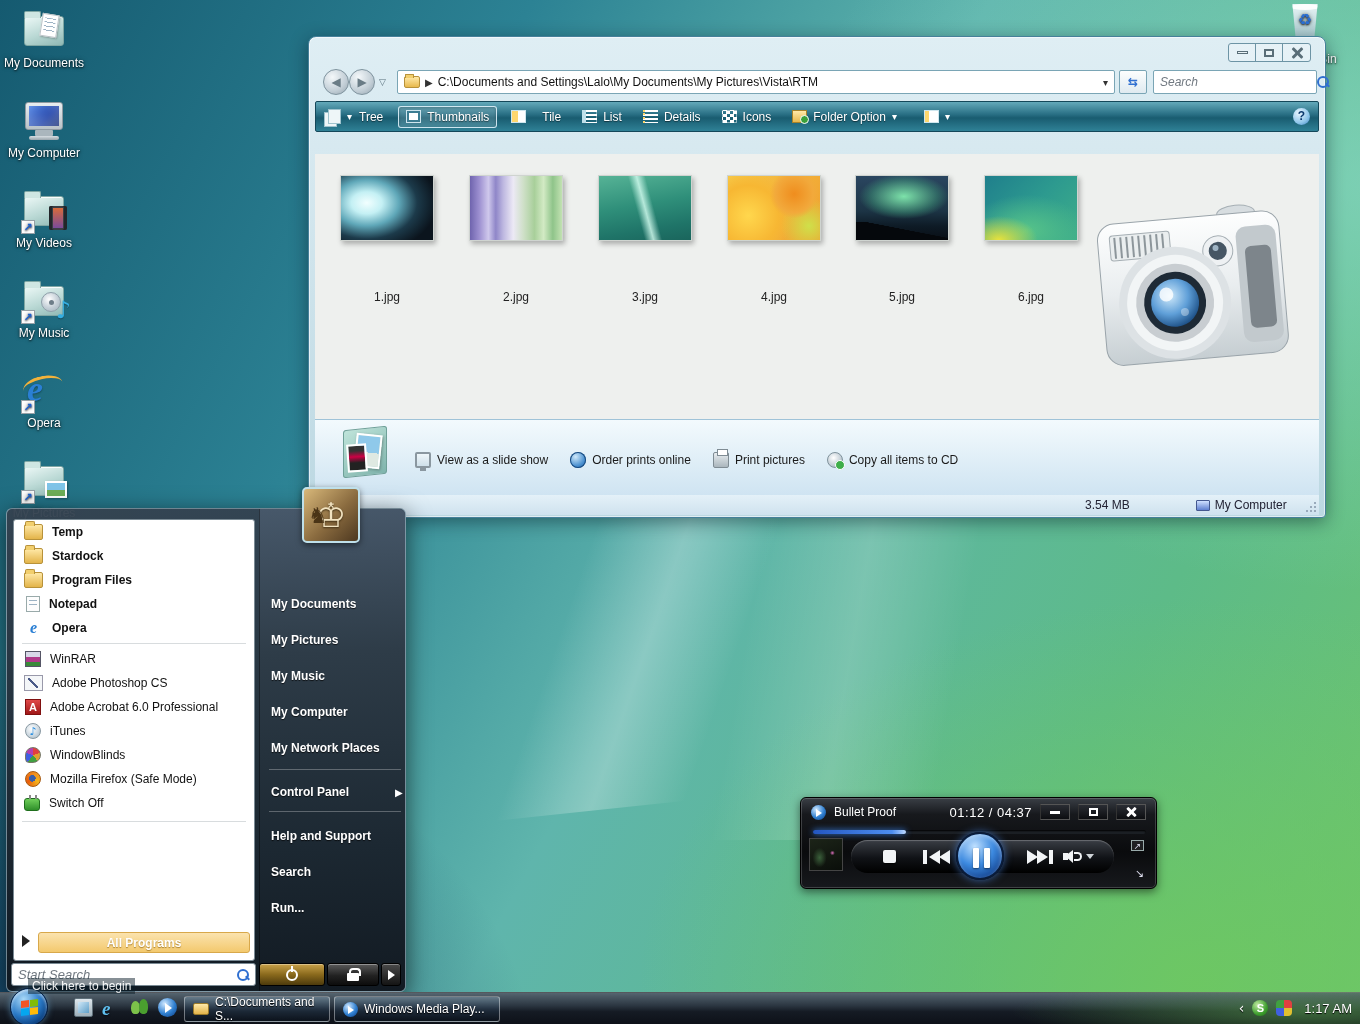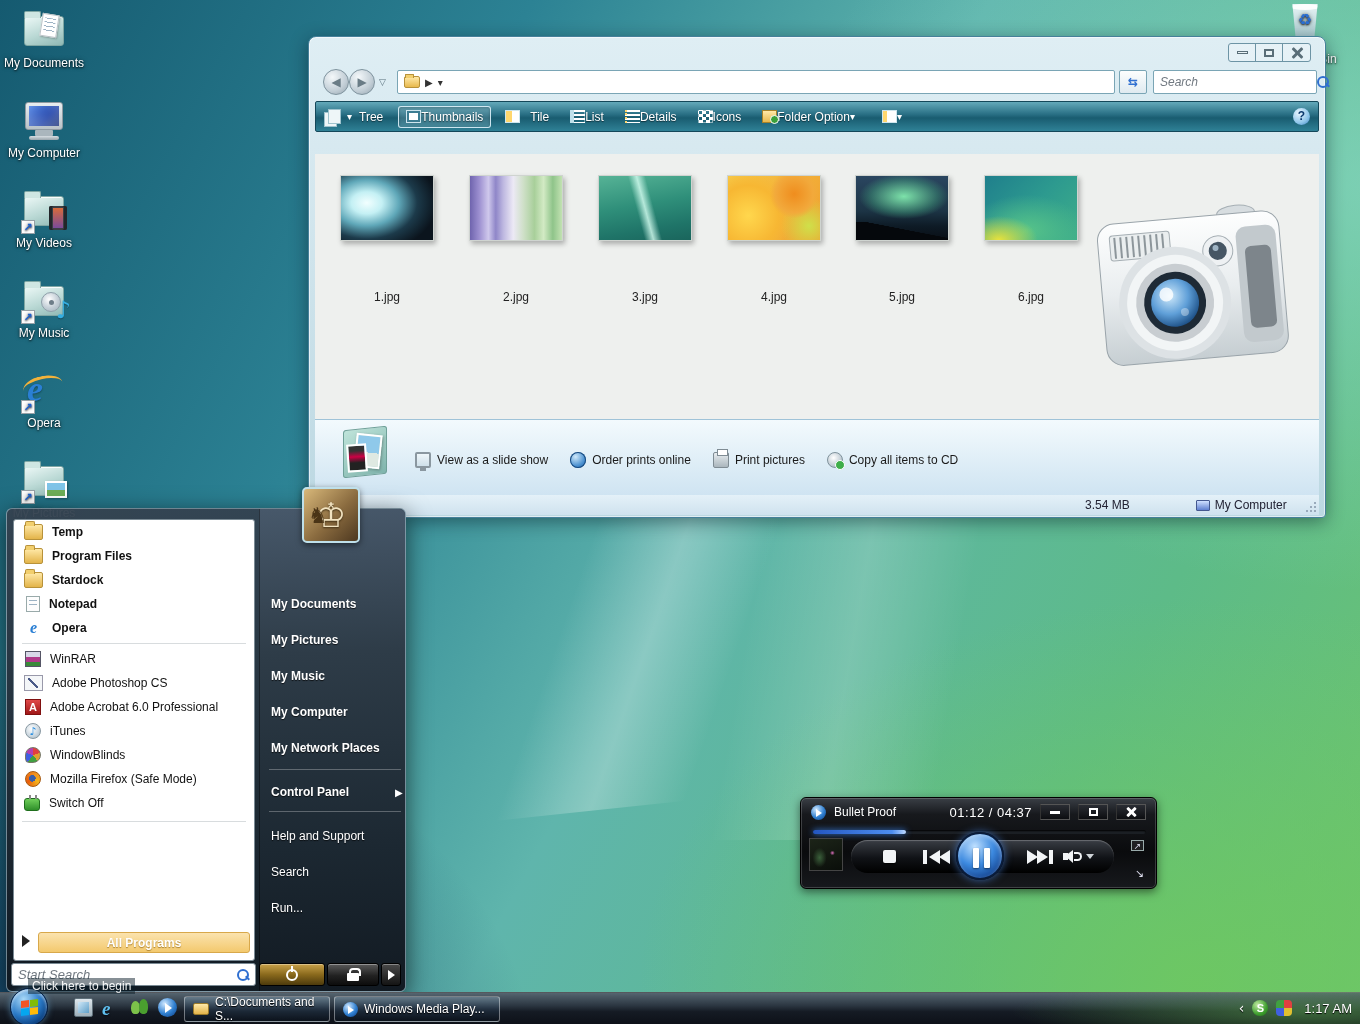--- a/index.html
+++ b/index.html
@@ -61,21 +61,21 @@
 .cmbarr{flex:0 0 auto;color:#333;font-family:"DejaVu Sans",sans-serif;font-size:10px}
 .refbtn{position:absolute;left:804px;top:5px;width:28px;height:24px;background:linear-gradient(#fdfefe,#dfeaf0);border:1px solid #7aa5b5;border-radius:2px;color:#2f6fd0;text-align:center;line-height:22px;font-family:"DejaVu Sans",sans-serif;font-weight:bold}
 .srchbox{position:absolute;left:838px;right:2px;top:5px;height:24px;background:#fff;border:1px solid #7aa5b5;border-radius:2px;display:flex;align-items:center;padding:0 6px}
 .srchbox input{flex:1;border:none;outline:none;font:italic 12px "Liberation Sans",sans-serif;color:#333;background:transparent}
 input::placeholder{font-style:italic;color:#707880}
 .mag{position:relative;width:12px;height:12px;flex:0 0 auto}
 .mag::before{content:"";position:absolute;left:0;top:0;width:8px;height:8px;border:2px solid #2f6fd0;border-radius:50%}
 .mag::after{content:"";position:absolute;left:8px;top:8px;width:5px;height:2px;background:#2f6fd0;transform:rotate(45deg)}
 .tbar{position:absolute;left:6px;right:6px;top:64px;height:31px;background:linear-gradient(180deg,#63a9ba 0%,#2a7085 42%,#195c70 55%,#2f8196 100%);border:1px solid #14485a;border-radius:2px;display:flex;align-items:center;color:#fff;padding:0 8px;gap:7px}
 .tbar .lbl{text-shadow:0 1px 1px rgba(0,0,0,.5)}
-.tbtn{display:flex;align-items:center;padding:3px 7px;border-radius:3px}
+.tbtn{display:flex;align-items:center;gap:6px;padding:3px 7px;border-radius:3px}
 .tbtn.sel{border:1px solid rgba(220,240,248,.9);background:rgba(255,255,255,.14);box-shadow:inset 0 1px 3px rgba(0,0,0,.25)}
 .pages{position:relative;width:16px;height:16px}
 .pages::before,.pages::after{content:"";position:absolute;width:11px;height:13px;background:#eef6f8;border:1px solid #9fc3ce}
 .pages::before{left:0;top:3px}.pages::after{left:4px;top:0}
 .vi{width:15px;height:13px;flex:0 0 auto}
 .vi.thumbs{background:#fff;border:1px solid #cfe6ee;box-shadow:inset 0 0 0 2px #3c7d92;}
 .vi.tile{background:linear-gradient(90deg,#ffd76e 48%,#fff 48%);border:1px solid #cfe6ee}
 .vi.list{background:repeating-linear-gradient(#fff 0 2px,transparent 2px 4px);border-left:4px solid #bfe0ea;border-right:1px solid rgba(255,255,255,.4)}
 .vi.details{background:repeating-linear-gradient(#fff 0 2px,transparent 2px 4px);border-left:2px dotted #ffd76e}
 .vi.grid{background:conic-gradient(#fff 0 25%,transparent 0 50%,#fff 0 75%,transparent 0) 0 0/7px 6px;border:1px solid rgba(255,255,255,.5)}
@@ -148,21 +148,21 @@
 .ic.off::before{content:"";position:absolute;left:4px;top:-4px;width:2px;height:4px;background:#888;box-shadow:6px 0 0 #888}
 .allprog{position:absolute;left:24px;top:412px;width:212px;height:21px;background:linear-gradient(#fbe3ae,#f3c96e);border:1px solid #d8a84a;border-radius:3px;color:#fff;font-weight:bold;text-align:center;line-height:20px;text-shadow:0 1px 1px rgba(120,80,0,.6)}
 .aparrow{position:absolute;left:8px;top:415px;width:0;height:0;border-left:8px solid #222;border-top:6px solid transparent;border-bottom:6px solid transparent}
 .ssearch{position:absolute;left:4px;top:454px;width:245px;height:23px;background:#fff;border:1px solid #7a8a94;border-radius:3px;display:flex;align-items:center;padding:0 6px}
 .ssearch input{flex:1;border:none;outline:none;background:transparent;font:italic 13px "Liberation Sans",sans-serif;color:#1d4ed8}
 .darkfix{position:absolute;left:252px;top:0;right:0;bottom:0;border-radius:0 6px 6px 0;background:linear-gradient(178deg,#47586a 0%,#2e3c48 30%,#1c2832 70%,#121a22 100%);border-left:1px solid rgba(0,0,0,.4)}
 .avatar{position:absolute;left:295px;top:-22px;width:58px;height:56px;border-radius:5px;border:2px solid #bfe0ea;background:linear-gradient(135deg,#d8b87a 0%,#8a6b3f 55%,#4d3820 100%);box-shadow:0 2px 6px rgba(0,0,0,.5);text-align:center;font-family:"DejaVu Sans",sans-serif}
 .avatar .k1{font-size:34px;color:#f2e3c0;text-shadow:0 1px 2px #3a2a10;line-height:52px}
 .avatar .k2{position:absolute;left:4px;top:14px;font-size:22px;color:#4a3416}
 .ritem{position:absolute;left:264px;width:130px;color:#fff;font-weight:bold;text-shadow:0 1px 1px rgba(0,0,0,.7);cursor:default}
-.ritem.r{font-weight:normal}
+.ritem.r{font-weight:bold}
 .rsep{position:absolute;left:262px;width:132px;height:1px;background:rgba(255,255,255,.28)}
 .cparr{position:absolute;left:388px;color:#fff;font-family:"DejaVu Sans",sans-serif;font-size:10px}
 .pwr{position:absolute;left:252px;top:454px;width:144px;height:23px;display:flex;gap:2px}
 .pbtn{height:100%;border:1px solid #000;border-radius:3px;box-shadow:inset 0 1px 0 rgba(255,255,255,.35);position:relative}
 .pbtn.gold{width:66px;background:linear-gradient(#c9a24a,#8a6a1d 50%,#4d3a0c)}
 .pbtn.lock{width:52px;background:linear-gradient(#5a5a5a,#222 55%,#0c0c0c)}
 .pbtn.more{width:20px;background:linear-gradient(#4a4a4a,#141414)}
 .pwsym{position:absolute;left:50%;top:50%;width:12px;height:12px;margin:-6px 0 0 -6px;border:2px solid #fff;border-radius:50%}
 .pwsym::before{content:"";position:absolute;left:3px;top:-5px;width:2px;height:6px;background:#fff}
 .locksym{position:absolute;left:50%;top:50%;width:12px;height:8px;margin:-2px 0 0 -6px;background:#fff;border-radius:1px}
@@ -322,20 +322,21 @@
         <div class="wclo"></div>
       </div>
   </div>
   <div class="addr">
     <div class="navbtn" style="left:8px">◀</div>
     <div class="navbtn" style="left:34px">▶</div>
     <span class="abs" style="left:64px;top:12px;color:#58707c;font-size:9px">▽</span>
     <div class="pathbox">
       <div class="minifo"></div>
       <span class="cmbarr">▶</span>
+      <span class="pathtxt">C:\Documents and Settings\Lalo\My Documents\My Pictures\Vista\RTM</span>
       <span class="cmbarr">▾</span>
     </div>
     <div class="refbtn">⇆</div>
     <div class="srchbox">
       <input placeholder="Search" style="">
       <span class="mag"></span>
     </div>
   </div>
   <div class="tbar">
     <span class="pages"></span>
@@ -510,25 +511,25 @@
 
 <div id="smenu">
   <div class="darkfix"></div>
   <div class="white">
     <div class="mi b">
         <span class="ic folder"></span>
         <span>Temp</span>
       </div>
     <div class="mi b">
         <span class="ic folder"></span>
-        <span>Program Files</span>
+        <span>Stardock</span>
       </div>
     <div class="mi b">
         <span class="ic folder"></span>
-        <span>Stardock</span>
+        <span>Program Files</span>
       </div>
     <div class="mi b">
         <span class="ic notepx"></span>
         <span>Notepad</span>
       </div>
     <div class="mi b">
         <span class="ic eln">e</span>
         <span>Opera</span>
       </div>
     <div class="msep"></div>

